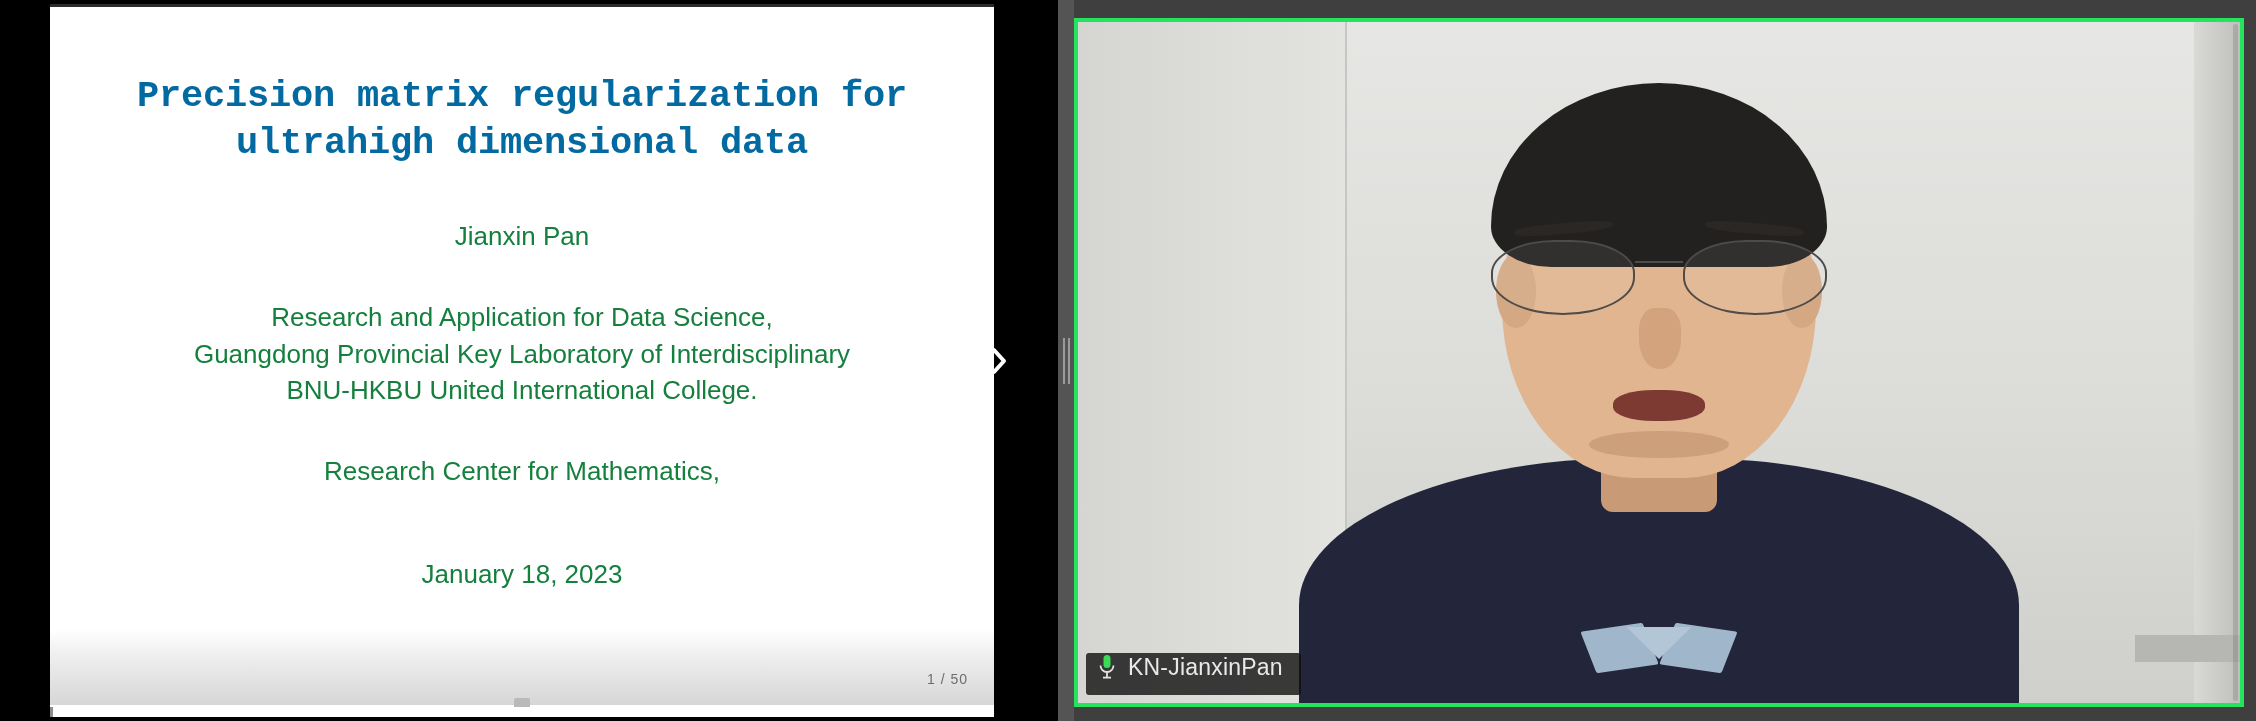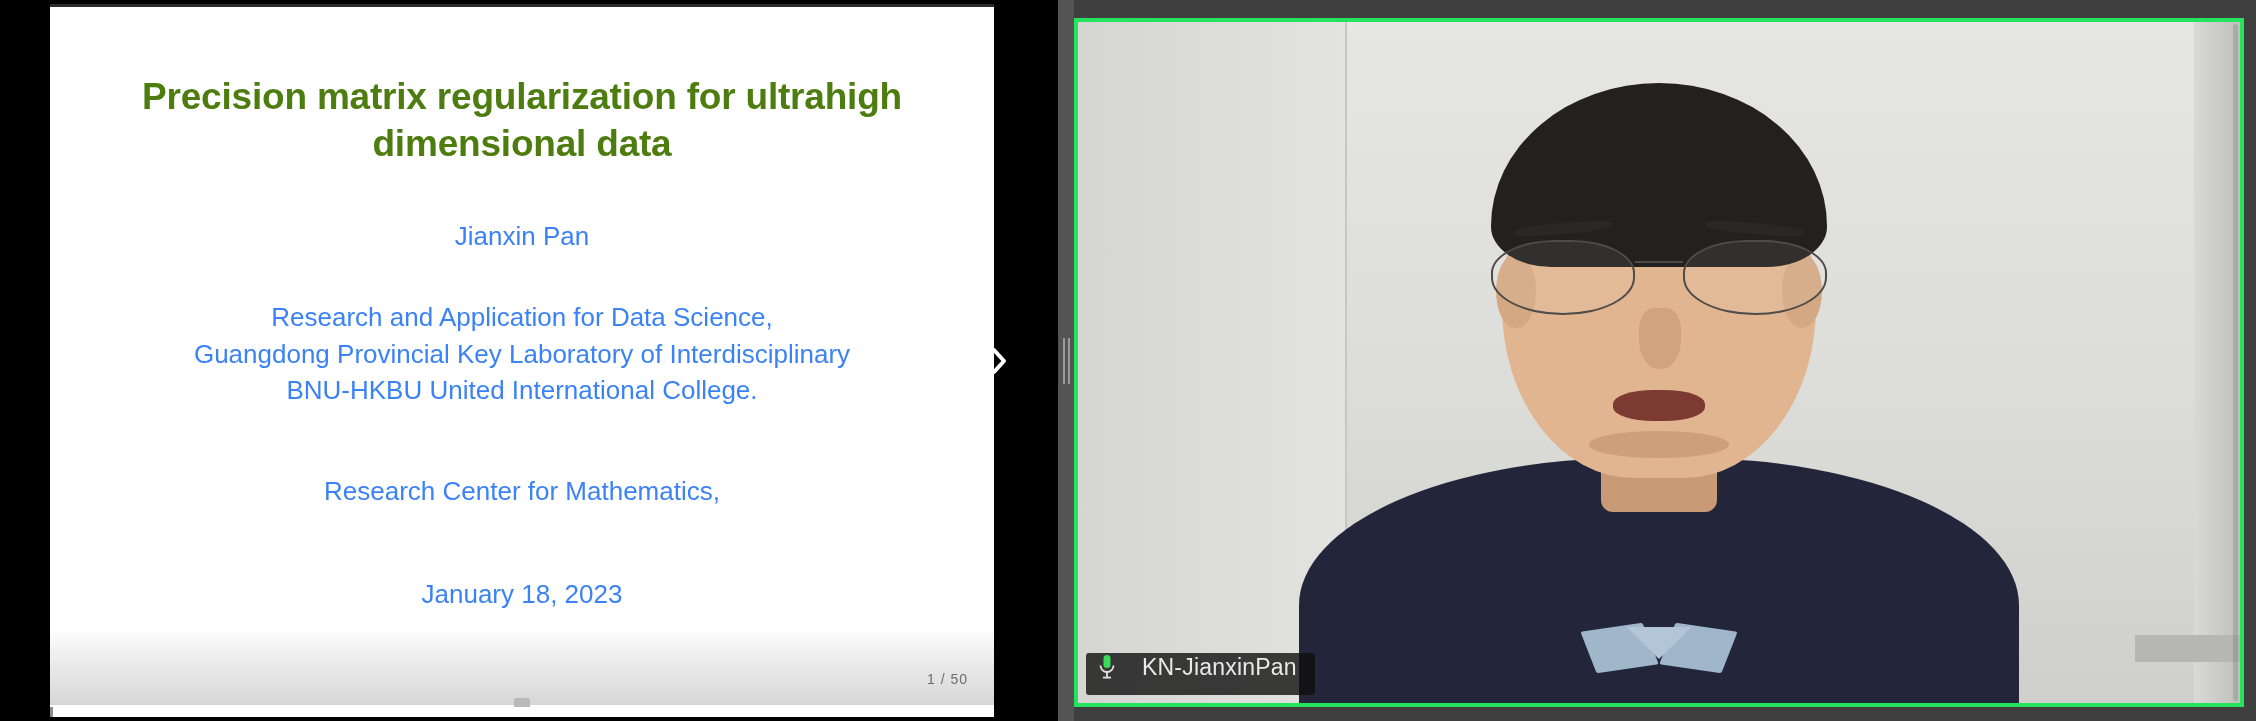--- a/index.html
+++ b/index.html
@@ -38,38 +38,38 @@
   }
   #slide-body {
     position:absolute;
     left:0; right:0; top:0;
     bottom:78px;
     background:#fff;
     padding:40px 36px 0 36px;
     text-align:center;
   }
   #slide-title {
-    color:#4d7c0f;
-    font-family:Liberation Sans, sans-serif;
+    color:#0369a1;
+    font-family:Liberation Mono, monospace;
     font-weight:bold;
     font-size:37px;
     line-height:1.28;
     letter-spacing:-0.2px;
     margin-top:26px;
     padding:0 36px;
   }
   .slide-text {
-    color:#3b82f6;
+    color:#15803d;
     font-family:"Liberation Sans", sans-serif;
     font-size:26px;
     line-height:1.42;
   }
   #slide-author { margin-top:50px; }
   #slide-affil-1 { margin-top:44px; }
-  #slide-affil-2 { margin-top:64px; }
+  #slide-affil-2 { margin-top:44px; }
   #slide-date    { margin-top:66px; }
 
   
   #slide-footer {
     position:absolute;
     left:0; right:0; bottom:10px;
     height:78px;
     background:linear-gradient(to bottom,#ffffff 0%,#efefef 34%,#d6d6d6 100%);
     border-bottom:2px solid #ffffff;
   }
@@ -255,21 +255,21 @@
     background:rgba(170,120,85,0.35);
     border-radius:50%;
   }
 
   
   #name-badge {
     position:absolute;
     left:8px; bottom:8px;
     height:42px;
     display:flex; align-items:center;
-    gap:26px;
+    gap:12px;
     padding:0 18px 14px 12px;
     background:rgba(15,15,15,0.80);
     border-radius:3px;
   }
   #name-badge .mic {
     display:block; width:18px; height:26px;
   }
   #name-text {
     color:#e9e9e9;
     font-size:23px;

